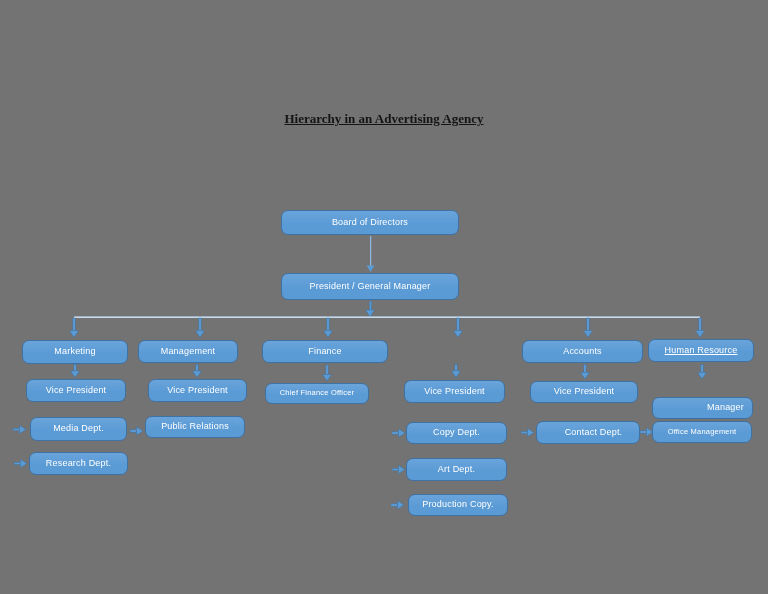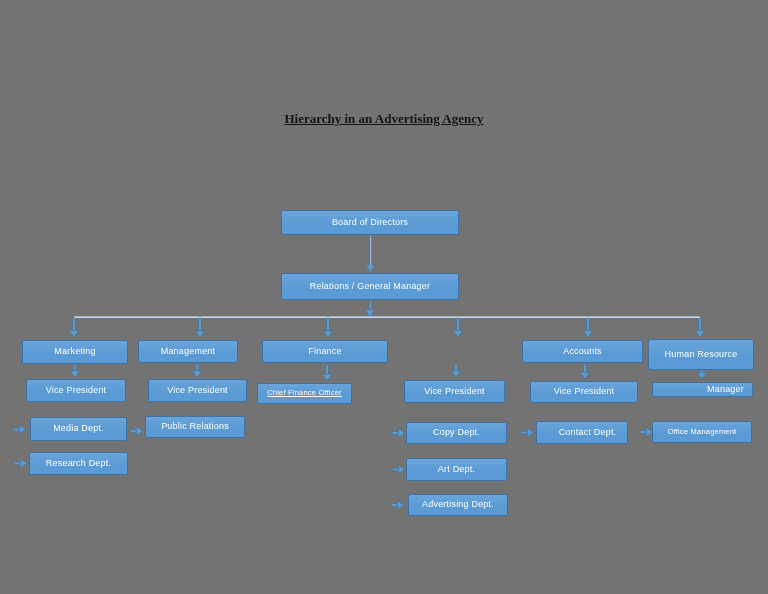--- a/index.html
+++ b/index.html
@@ -8,21 +8,21 @@
     font-family:"Liberation Sans", sans-serif; overflow:hidden;
   }
   .title {
     position:absolute; left:0; top:111px; width:100%; margin:0;
     text-align:center; font-family:"Liberation Serif", serif;
     font-size:13px; font-weight:bold; text-decoration:underline; color:#141414;
   }
   .node {
     position:absolute; box-sizing:border-box;
     background:linear-gradient(180deg,#6aa4db 0%, #5b9bd5 55%);
-    border:1px solid #3f72a4; border-radius:2px;
+    border:1px solid #3f72a4; border-radius:7px;
     color:#ffffff; font-size:9px; letter-spacing:0.2px;
     display:flex; align-items:center; justify-content:center; text-align:center;
     line-height:1.1; padding:1px 2px;
   }
   .node.small { font-size:7.5px; }
   svg.connectors { position:absolute; left:0; top:0; width:768px; height:594px; pointer-events:none; }
 </style>
 </head>
 <body>
 
@@ -88,37 +88,37 @@
       <rect x="391" y="503.8" width="6.5" height="2.4"></rect> 
         <polygon points="397.5,500.8 397.5,509.2 404,505"></polygon>
       <rect x="521" y="431.3" width="6.5" height="2.4"></rect> 
         <polygon points="527.5,428.3 527.5,436.7 534,432.5"></polygon>
       <rect x="640" y="430.8" width="6.5" height="2.4"></rect> 
         <polygon points="646.5,427.8 646.5,436.2 653,432"></polygon>
     </g>
   </svg>
 
   <div class="node" style="left:281px; top:210px; width:178px; height:25px;">Board of Directors</div>
-  <div class="node" style="left:281px; top:273px; width:178px; height:27px;">Relations / General Manager</div>
+  <div class="node" style="left:281px; top:273px; width:178px; height:27px;">President / General Manager</div>
 
   <div class="node" style="left:138px; top:340px; width:100px; height:23px;">Management</div>
   <div class="node" style="left:22px;  top:340px; width:106px; height:24px;">Marketing</div>
   <div class="node" style="left:262px; top:340px; width:126px; height:23px;">Finance</div>
   <div class="node" style="left:522px; top:340px; width:121px; height:23px;">Accounts</div>
-  <div class="node" style="left:648px; top:339px; width:106px; height:31px;">Human Resource</div>
+  <div class="node" style="left:648px; top:339px; width:106px; height:23px;text-decoration:underline;">Human Resource</div>
 
   <div class="node" style="left:26px;  top:379px; width:100px; height:23px;">Vice President</div>
   <div class="node" style="left:148px; top:379px; width:99px;  height:23px;">Vice President</div>
-  <div class="node small" style="left:257px; top:383px; width:95px; height:21px;text-decoration:underline;">Chief Finance Officer</div>
+  <div class="node small" style="left:265px; top:383px; width:104px; height:21px;">Chief Finance Officer</div>
   <div class="node" style="left:404px; top:380px; width:101px; height:23px;">Vice President</div>
   <div class="node" style="left:530px; top:381px; width:108px; height:22px;">Vice President</div>
-  <div class="node" style="left:652px; top:382px; width:101px; height:15px;padding-left:48px;">Manager</div>
+  <div class="node" style="left:652px; top:397px; width:101px; height:22px;padding-left:48px;">Manager</div>
 
   <div class="node" style="left:30px;  top:417px; width:97px;  height:24px;">Media Dept.</div>
   <div class="node" style="left:29px;  top:452px; width:99px;  height:23px;">Research Dept.</div>
   <div class="node" style="left:145px; top:416px; width:100px; height:22px;">Public Relations</div>
   <div class="node" style="left:406px; top:422px; width:101px; height:22px;">Copy Dept.</div>
   <div class="node" style="left:406px; top:458px; width:101px; height:23px;">Art Dept.</div>
-  <div class="node" style="left:408px; top:494px; width:100px; height:22px;">Advertising Dept.</div>
-  <div class="node" style="left:536px; top:421px; width:92px; height:23px;padding-left:13px;">Contact Dept.</div>
+  <div class="node" style="left:408px; top:494px; width:100px; height:22px;">Production Copy.</div>
+  <div class="node" style="left:536px; top:421px; width:104px; height:23px;padding-left:13px;">Contact Dept.</div>
   <div class="node small" style="left:652px; top:421px; width:100px; height:22px;">Office Management</div>
 
 </div>
 
 </body></html>

